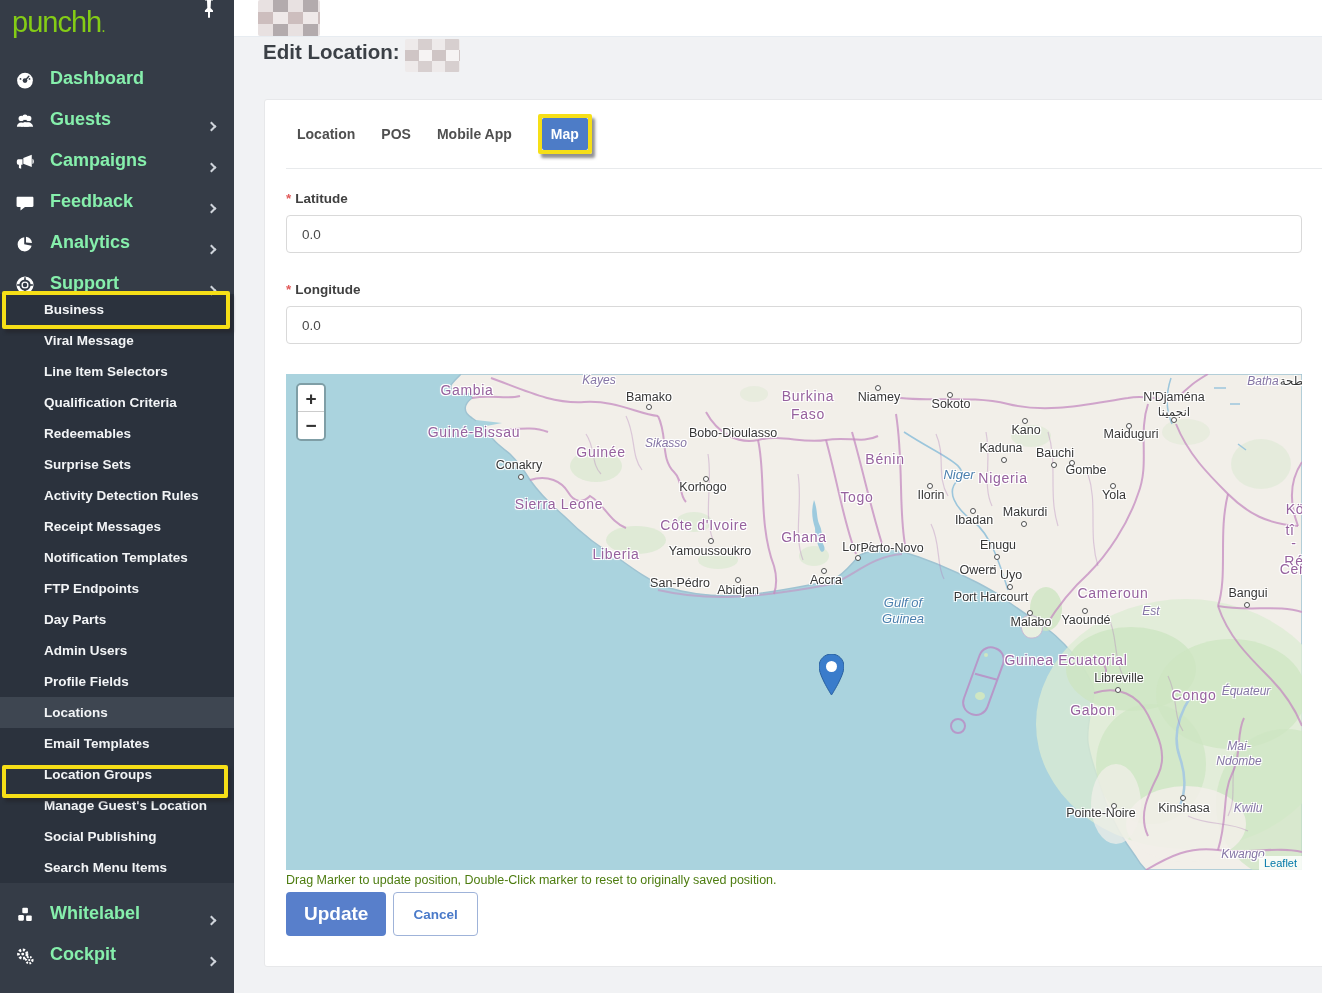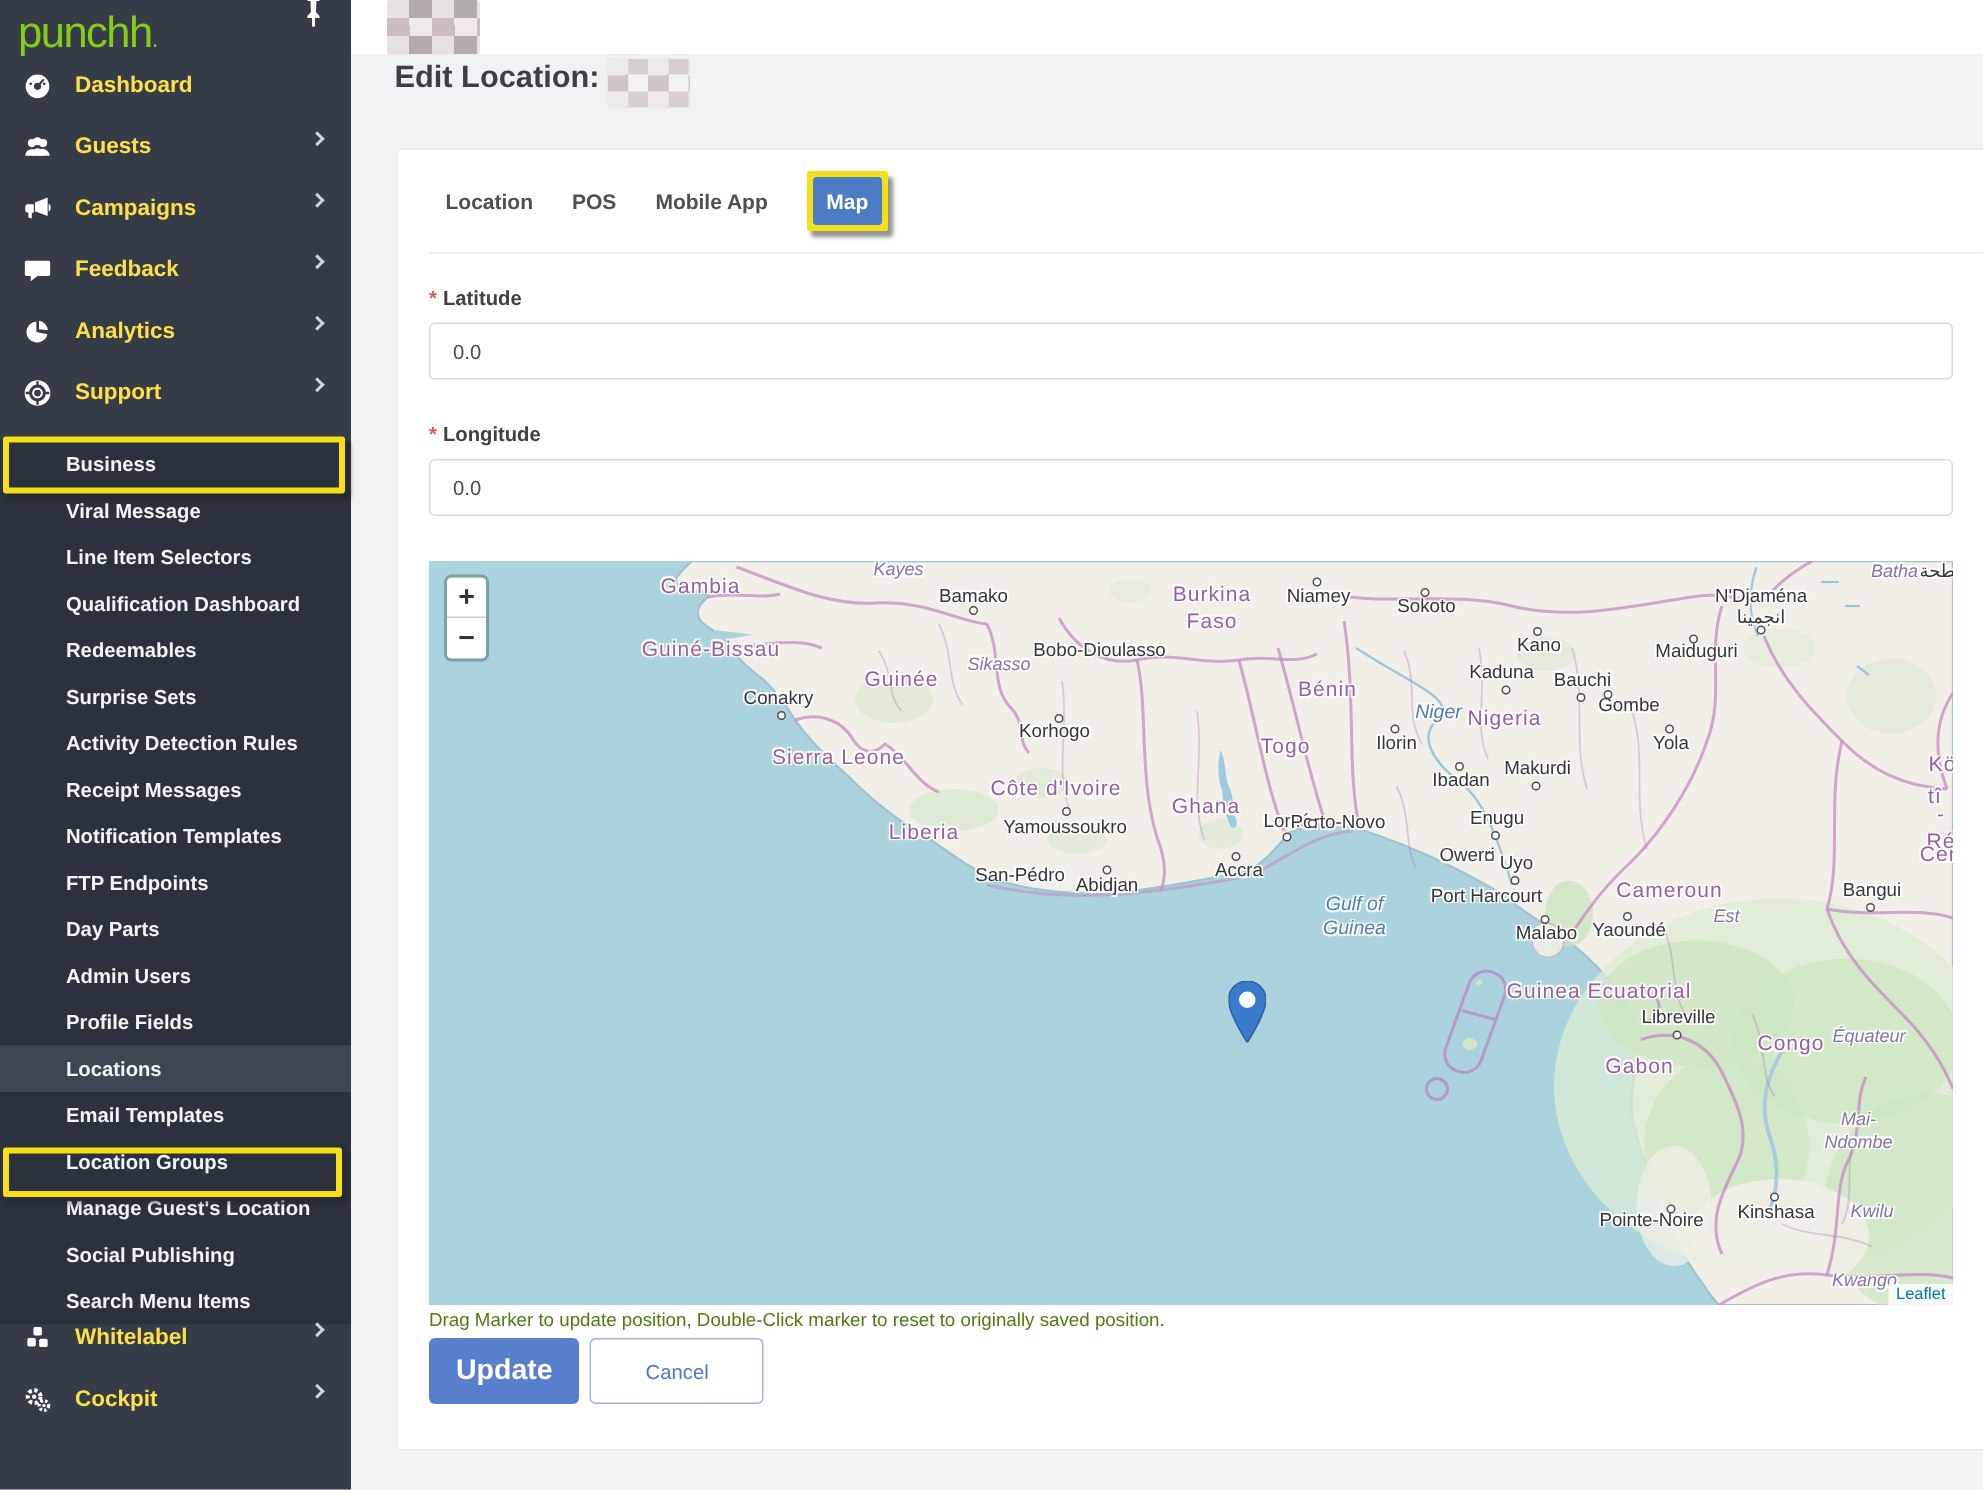--- a/index.html
+++ b/index.html
@@ -5,22 +5,22 @@
   html,body{margin:0;padding:0;width:1322px;height:993px;overflow:hidden;
     font-family:"Liberation Sans","DejaVu Sans",sans-serif;background:#f1f2f4;}
   *{box-sizing:border-box;}
 
   
   .sidebar{position:absolute;left:0;top:0;width:234px;height:993px;background:#353c47;z-index:30;}
   .logo-row{height:48px;display:flex;align-items:flex-start;padding:2px 10px 0 12px;position:relative;}
   .logo{color:#84cc16;font-size:29px;font-weight:normal;letter-spacing:-1px;line-height:40px;}
   .logo-dot{font-size:16px;}
   .pin{position:absolute;right:16px;top:-4px;}
-  .navitem{height:41px;display:flex;align-items:flex-start;padding:0 16px;color:#fde047;
-    font-size:15px;font-weight:600;cursor:pointer;}
+  .navitem{height:41px;display:flex;align-items:flex-end;padding:0 16px;color:#86efac;
+    font-size:18px;font-weight:600;cursor:pointer;}
   .navitem .nicon{width:18px;height:18px;margin-right:16px;flex:0 0 18px;display:flex;align-items:center;}
   .chev{width:7px;height:7px;border-right:2px solid #cfd4db;border-bottom:2px solid #cfd4db;
     margin-left:auto;transform:rotate(-45deg);margin-right:3px;}
   .chev.down{transform:rotate(45deg);margin-top:-4px;}
   .submenu{background:#2b323d;}
   .subitem{height:31px;line-height:31px;padding-left:44px;color:#f2f4f6;font-size:13.5px;
     font-weight:600;cursor:pointer;white-space:nowrap;}
   .subitem.active{background:#3e4651;}
   
   .hl{position:absolute;border:4px solid #f6df17;border-radius:2px;
@@ -75,22 +75,22 @@
   .zbtn.top{border-bottom:1px solid #ccc;}
   .attrib{position:absolute;right:0;bottom:0;background:rgba(255,255,255,.8);padding:1px 5px;
     font-size:11px;z-index:10;}
   .attrib a{color:#0078A8;text-decoration:none;}
   .marker{position:absolute;left:533px;top:280px;z-index:5;cursor:pointer;}
 
   .hint{position:absolute;left:21px;top:773px;font-size:12.5px;color:#4d7c0f;}
   .btns{position:absolute;left:21px;top:792px;display:flex;gap:7px;}
   .btn-update{background:#587fcb;color:#fff;font-weight:bold;font-size:19px;border:none;
     border-radius:4px;padding:11px 18px;cursor:pointer;font-family:inherit;}
-  .btn-cancel{background:#fff;color:#4a7ac9;font-weight:normal;font-size:13.5px;
-    border:1px solid #9fb3d9;border-radius:4px;padding:11px 36px;cursor:pointer;font-family:inherit;}
+  .btn-cancel{background:#fff;color:#4a7ac9;font-weight:bold;font-size:13.5px;
+    border:1px solid #9fb3d9;border-radius:4px;padding:11px 19px;cursor:pointer;font-family:inherit;}
 </style>
 </head>
 <body>
 
 <aside class="sidebar">
   <div class="logo-row">
     <span class="logo"><span>punchh</span><span class="logo-dot">.</span></span>
     <span class="pin">
       <svg width="18" height="22" viewBox="0 0 18 22">
           <path d="M9 0l1.6 3H13v1.6h-2l-.4 7.4 2.4 2.6v1.4H10v5.5L9 22l-1-.5V16H4.9v-1.4l2.4-2.6L7 4.6H5V3h2.4z" fill="#fff"></path>
@@ -167,21 +167,21 @@
         </svg>
     </span>
     <span>Support</span>
     <span class="chev"></span>
   </div>
 
   <div class="submenu">
       <div class="subitem">Business</div>
       <div class="subitem">Viral Message</div>
       <div class="subitem">Line Item Selectors</div>
-      <div class="subitem">Qualification Dashboard</div>
+      <div class="subitem">Qualification Criteria</div>
       <div class="subitem">Redeemables</div>
       <div class="subitem">Surprise Sets</div>
       <div class="subitem">Activity Detection Rules</div>
       <div class="subitem">Receipt Messages</div>
       <div class="subitem">Notification Templates</div>
       <div class="subitem">FTP Endpoints</div>
       <div class="subitem">Day Parts</div>
       <div class="subitem">Admin Users</div>
       <div class="subitem">Profile Fields</div>
       <div class="subitem active">Locations</div>

